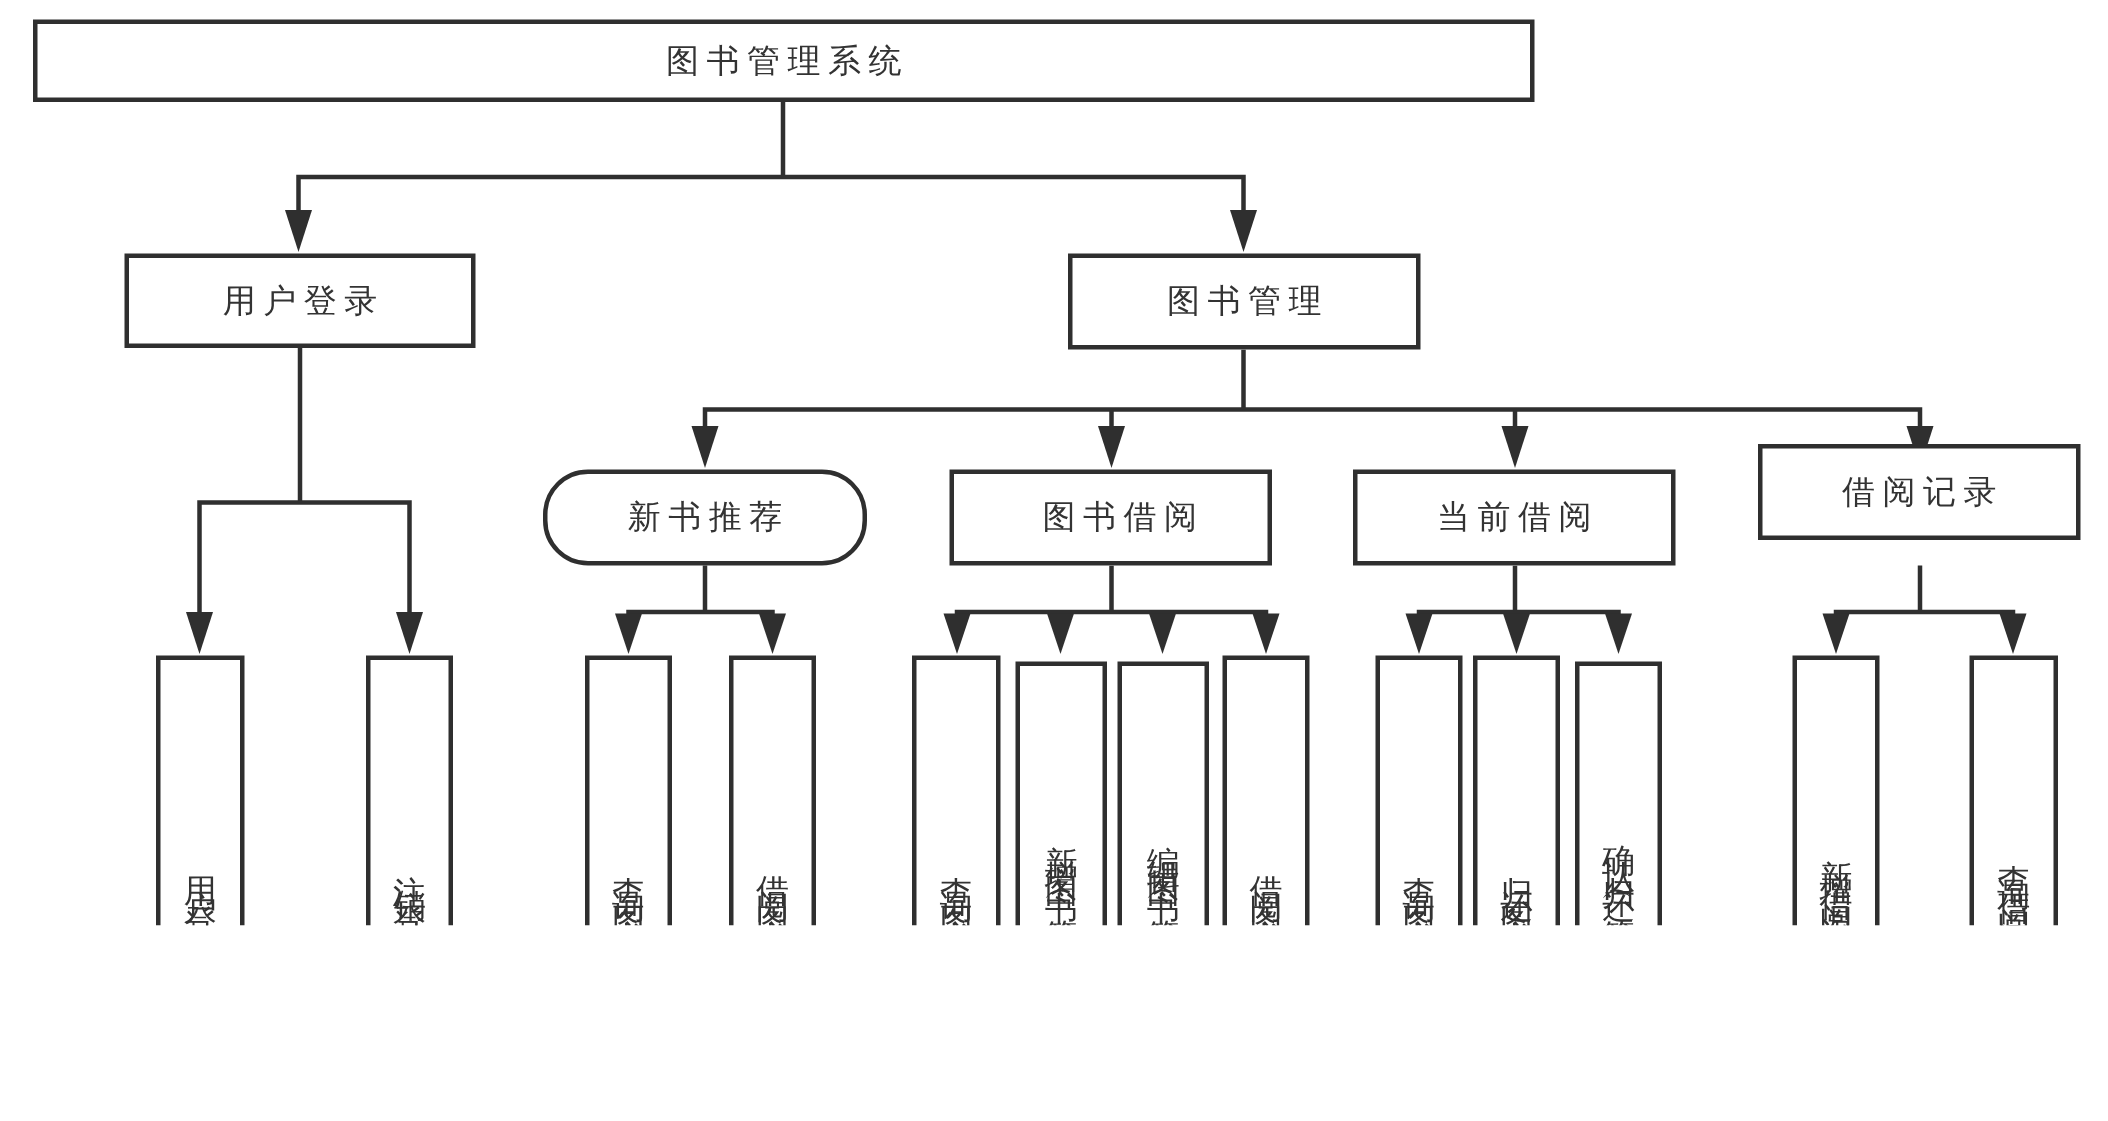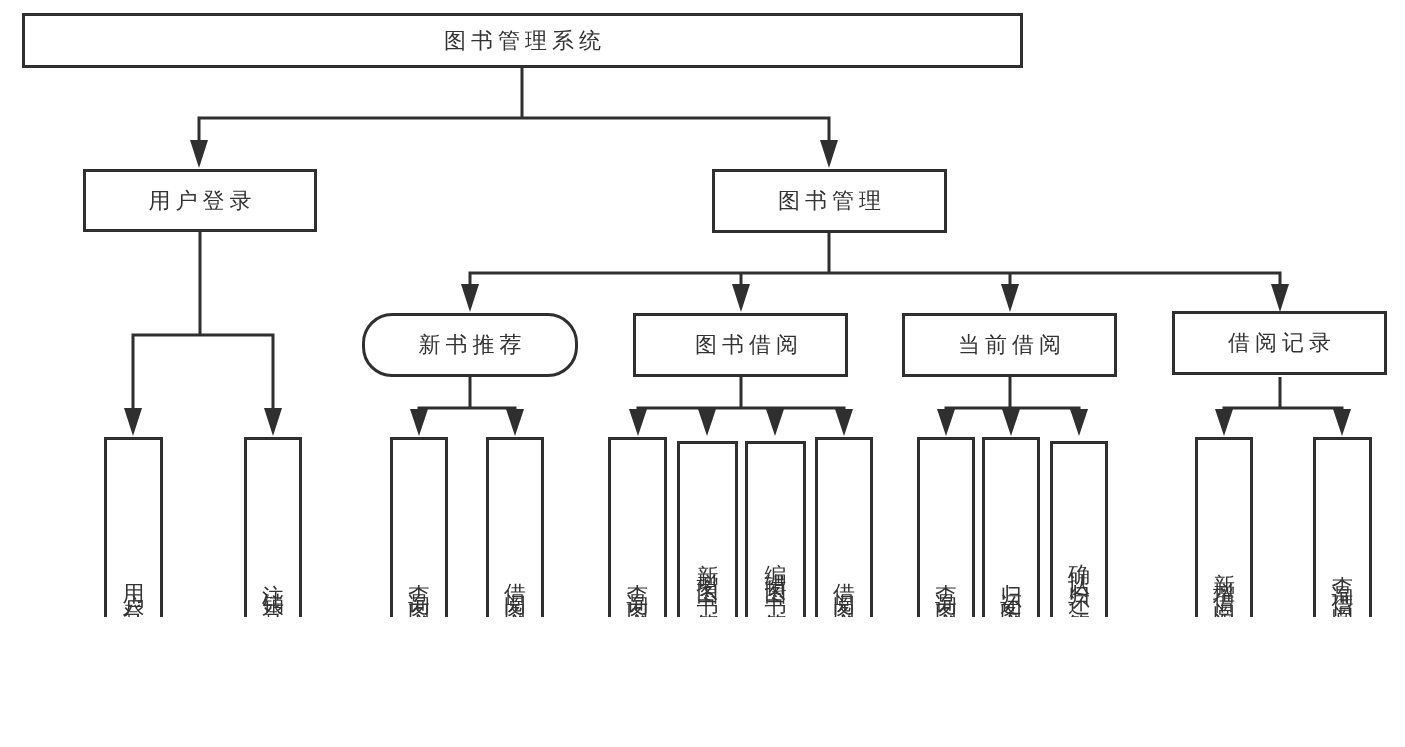--- a/index.html
+++ b/index.html
@@ -91,21 +91,21 @@
 
   <div class="hnode" style="left:362px;top:313px;width:216px;height:64px;border-radius:30px;">
     <span>新书推荐</span>
   </div>
   <div class="hnode" style="left:633px;top:313px;width:215px;height:64px;padding-left:12px;">
     <span>图书借阅</span>
   </div>
   <div class="hnode" style="left:902px;top:313px;width:215px;height:64px;">
     <span>当前借阅</span>
   </div>
-  <div class="hnode" style="left:1172px;top:311px;width:215px;height:64px;">
+  <div class="hnode" style="left:1172px;top:296px;width:215px;height:64px;">
     <span>借阅记录</span>
   </div>
 
   <div class="vnode" style="left:104px;top:437px;width:59px;height:297px;">
     <span>用户登录</span>
   </div>
   <div class="vnode" style="left:244px;top:437px;width:58px;height:297px;">
     <span>注销登录</span>
   </div>
 

